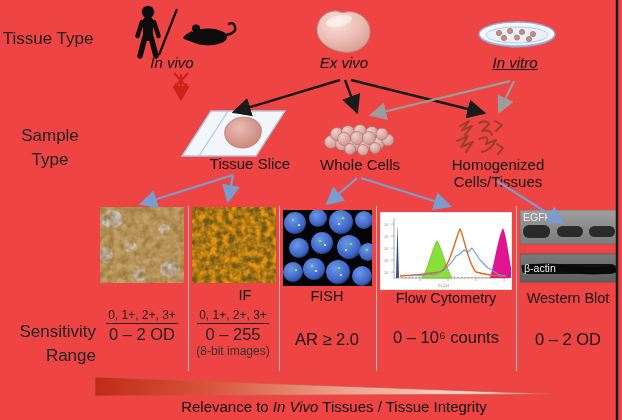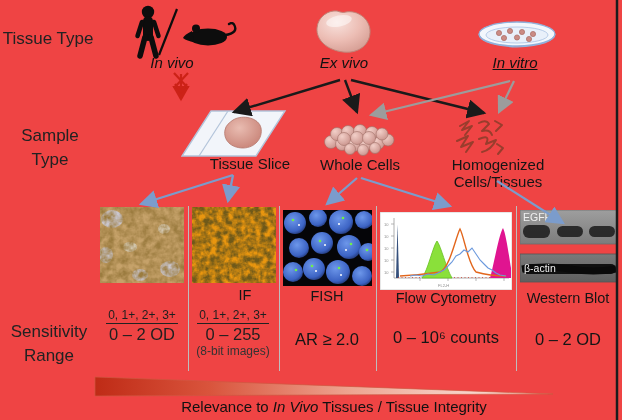--- a/index.html
+++ b/index.html
@@ -21,21 +21,21 @@
   .caption .it{font-style:italic;}
   svg{display:block;}
 </style>
 </head>
 <body>
 
 <div id="fig">
 
   <div class="abs rowlab" style="left:2px;top:27px;width:92px;">Tissue Type</div>
   <div class="abs rowlab" style="left:2px;top:116px;width:96px;margin-top:8px;">Sample Type</div>
-  <div class="abs rowlab" style="left:2px;top:320px;width:94px;">
+  <div class="abs rowlab" style="left:2px;top:320px;width:94px;text-align:right;">
     <span style="display:block">Sensitivity</span>
     <span style="display:block">Range</span>
   </div>
 
   <svg class="abs" style="left:131px;top:5px;" width="36" height="54" viewBox="0 0 36 54">
     <circle cx="17" cy="7" r="6.2" fill="#0d0d0d"></circle>
     <line x1="17" y1="16" x2="17" y2="31" stroke="#0d0d0d" stroke-width="10" stroke-linecap="round"></line>
     <line x1="11" y1="17" x2="6.5" y2="31" stroke="#0d0d0d" stroke-width="4.5" stroke-linecap="round"></line>
     <line x1="23" y1="17" x2="27.5" y2="31" stroke="#0d0d0d" stroke-width="4.5" stroke-linecap="round"></line>
     <line x1="14" y1="32" x2="9" y2="51" stroke="#0d0d0d" stroke-width="5.5" stroke-linecap="round"></line>

